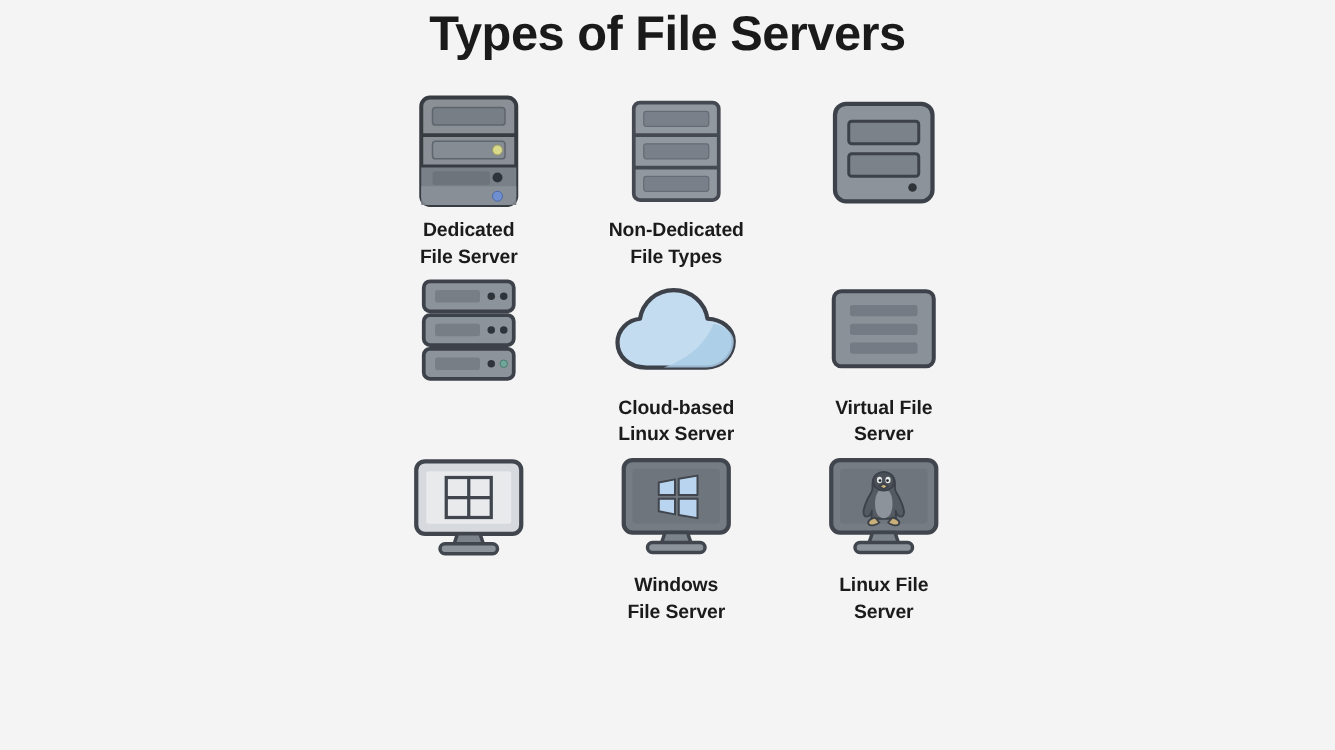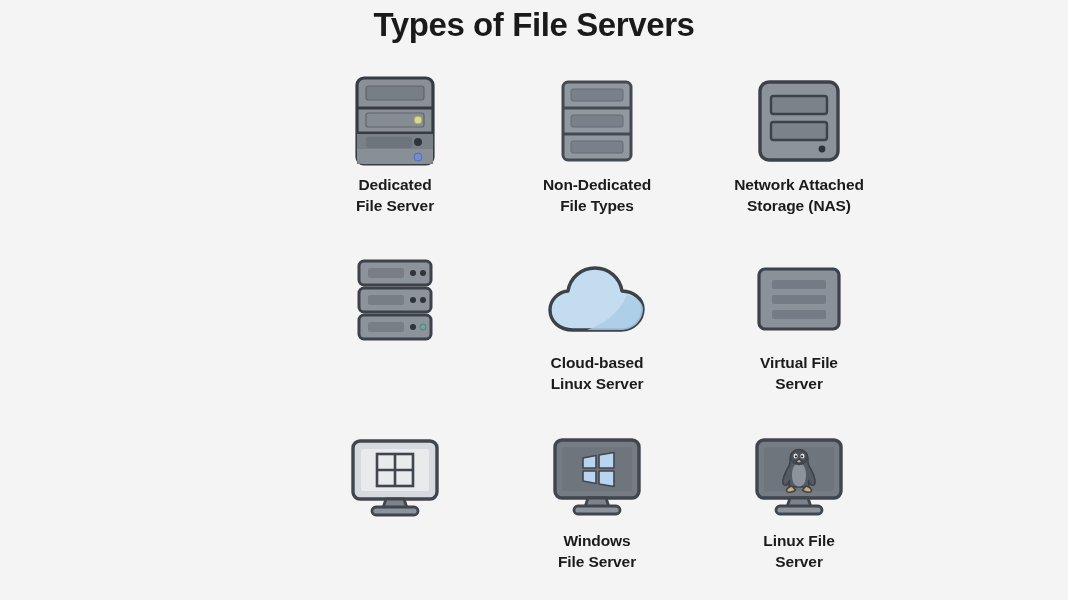--- a/index.html
+++ b/index.html
@@ -22,36 +22,35 @@
     width: 1068px;
     height: 600px;
     background: #f4f4f4;
   }
   .title {
     position: absolute;
     top: 6px;
     left: 0;
     width: 1068px;
     text-align: center;
-    font-size: 33px;
+    font-size: 39px;
     font-weight: bold;
     letter-spacing: -0.4px;
     color: #1a1a1a;
   }
   .grid {
     position: absolute;
     top: 74px;
-    left: 312px;
+    left: 292px;
     width: 500px;
     display: grid;
     grid-template-columns: repeat(3, 166px);
     grid-template-rows: repeat(3, 142px);
     column-gap: 0px;
     row-gap: 0px;
-    gap: 36px;
   }
   .cell {
     display: flex;
     flex-direction: column;
     align-items: center;
     justify-content: flex-start;
   }
   .icon-wrap {
     height: 96px;
     display: flex;
@@ -116,22 +115,20 @@
 
     <div class="cell">
       <div class="icon-wrap">
         <svg width="84" height="84" viewBox="0 0 84 84">
           <rect x="3" y="3" width="78" height="78" rx="9" fill="#8d939a" stroke="#3c414a" stroke-width="3.4"></rect>
           <rect x="14" y="17" width="56" height="18" rx="2.5" fill="#7c828a" stroke="#3c414a" stroke-width="2.4"></rect>
           <rect x="14" y="43" width="56" height="18" rx="2.5" fill="#7c828a" stroke="#3c414a" stroke-width="2.4"></rect>
           <circle cx="65" cy="70" r="3.4" fill="#2f343a"></circle>
         </svg>
       </div>
-      <div class="label">Network Attached
-Storage (NAS)</div>
     </div>
 
     <div class="cell">
       <div class="icon-wrap">
         <svg width="78" height="82" viewBox="0 0 78 82">
           <g>
             <rect x="3" y="2" width="72" height="24" rx="5" fill="#8d939a" stroke="#3c414a" stroke-width="3"></rect>
             <rect x="12" y="9" width="36" height="10" rx="2" fill="#787e86"></rect>
             <circle cx="57" cy="14" r="3" fill="#2f343a"></circle>
             <circle cx="67" cy="14" r="3" fill="#2f343a"></circle>

